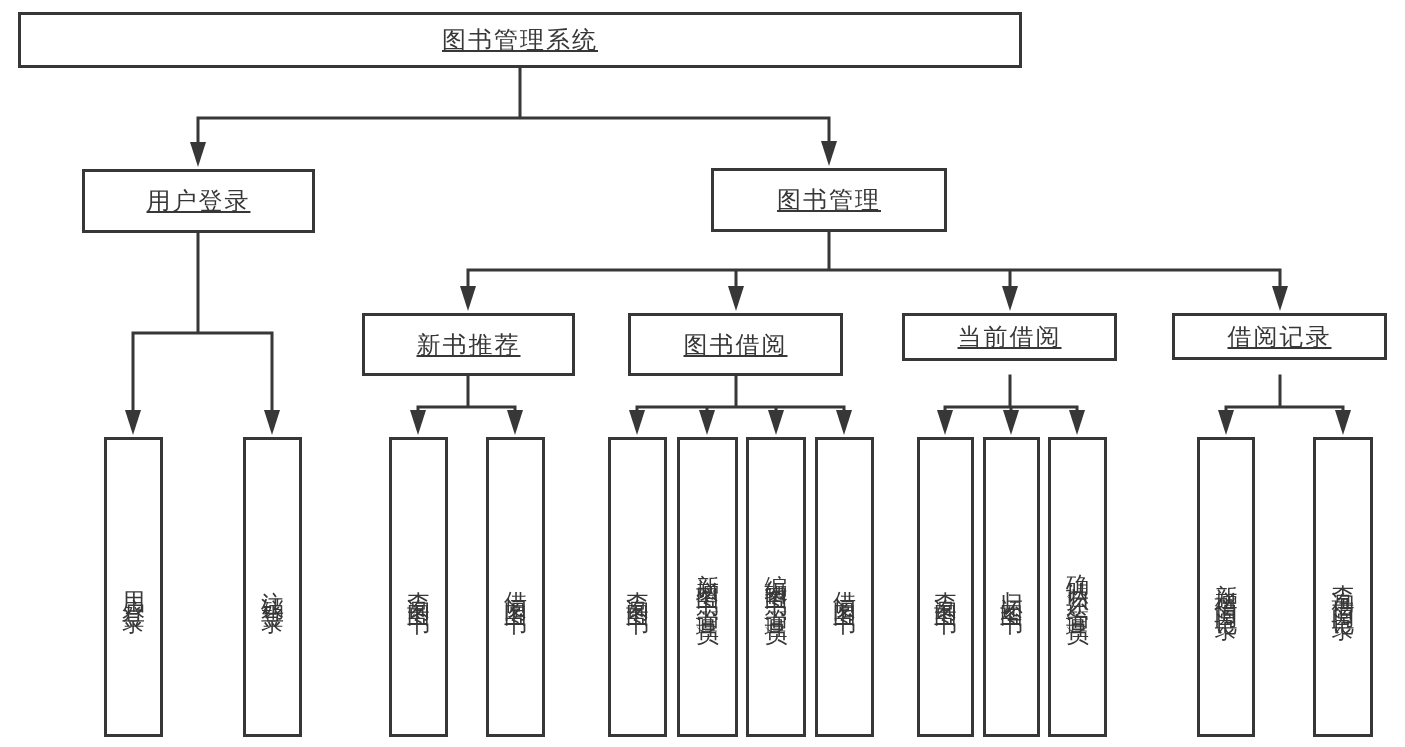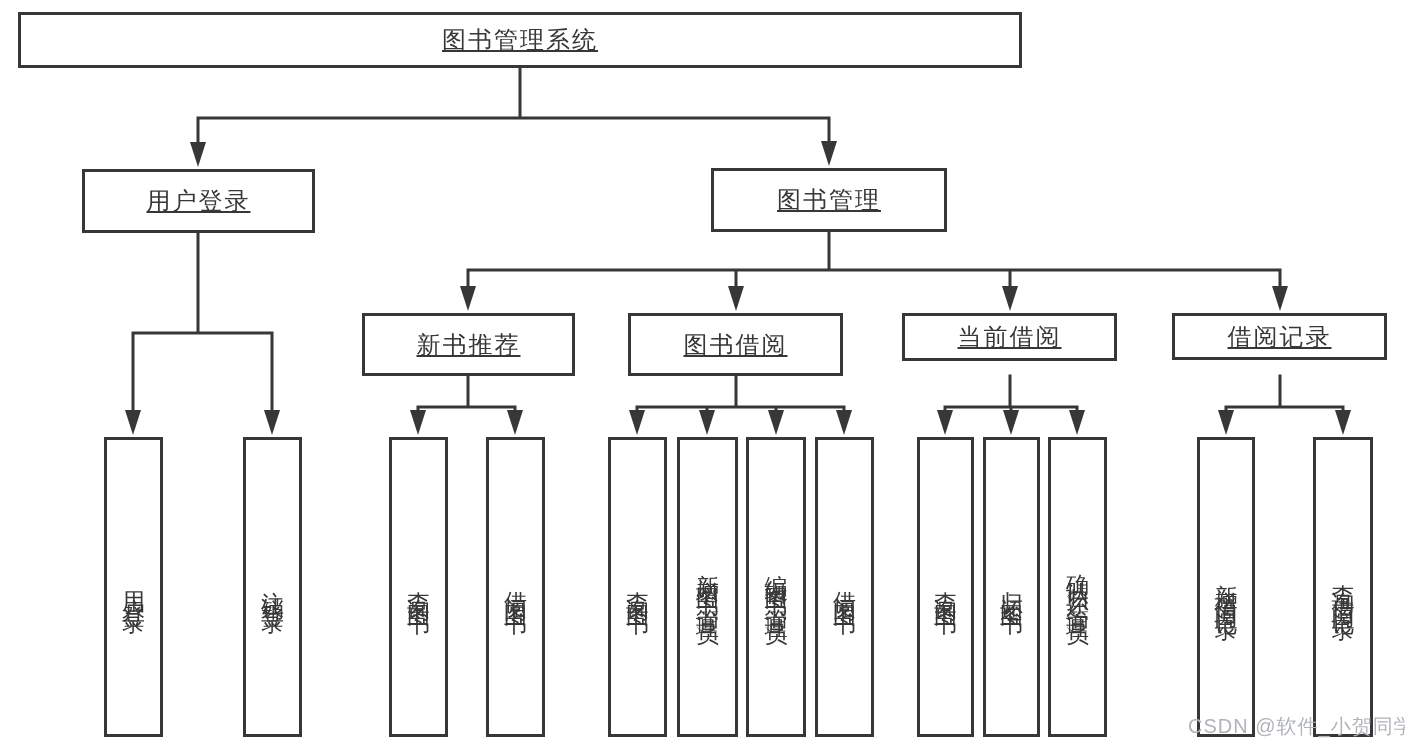--- a/index.html
+++ b/index.html
@@ -161,15 +161,14 @@
     <span>确认归还（管理员）</span>
   </div>
 
   <div class="vbox" style="left:1197px; width:58px">
     <span>新增借阅记录</span>
   </div>
   <div class="vbox" style="left:1313px; width:60px">
     <span>查询借阅记录</span>
   </div>
 
-  <div class="watermark">CSDN @软件_小贺同学</div>
 
 </div>
 
 </body></html>

